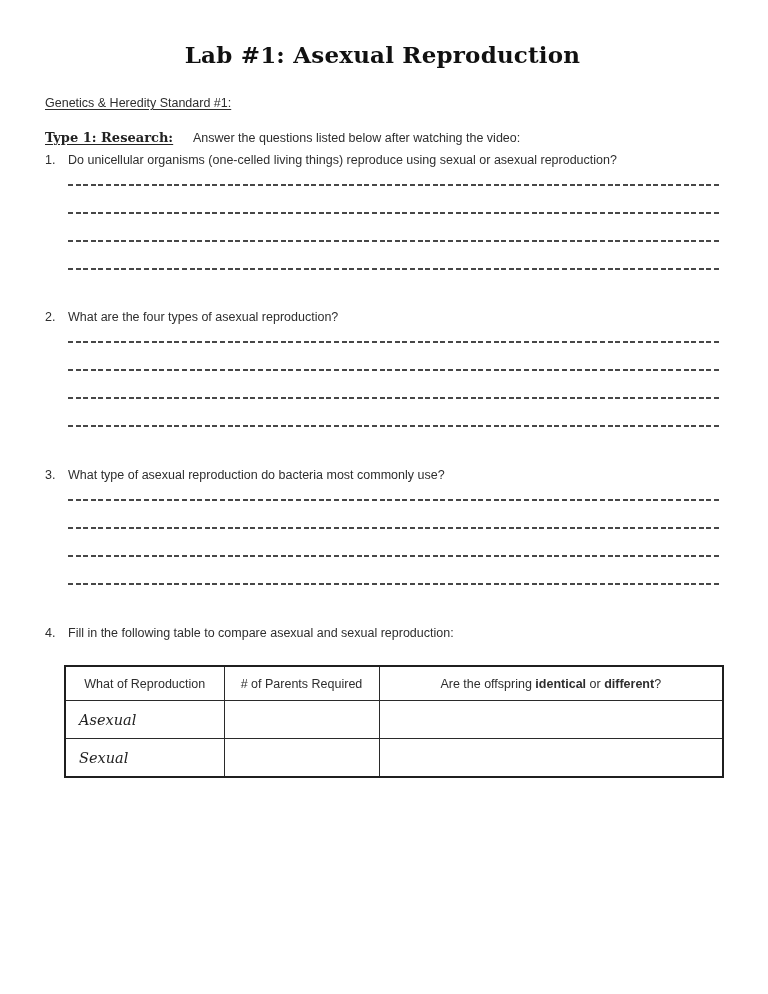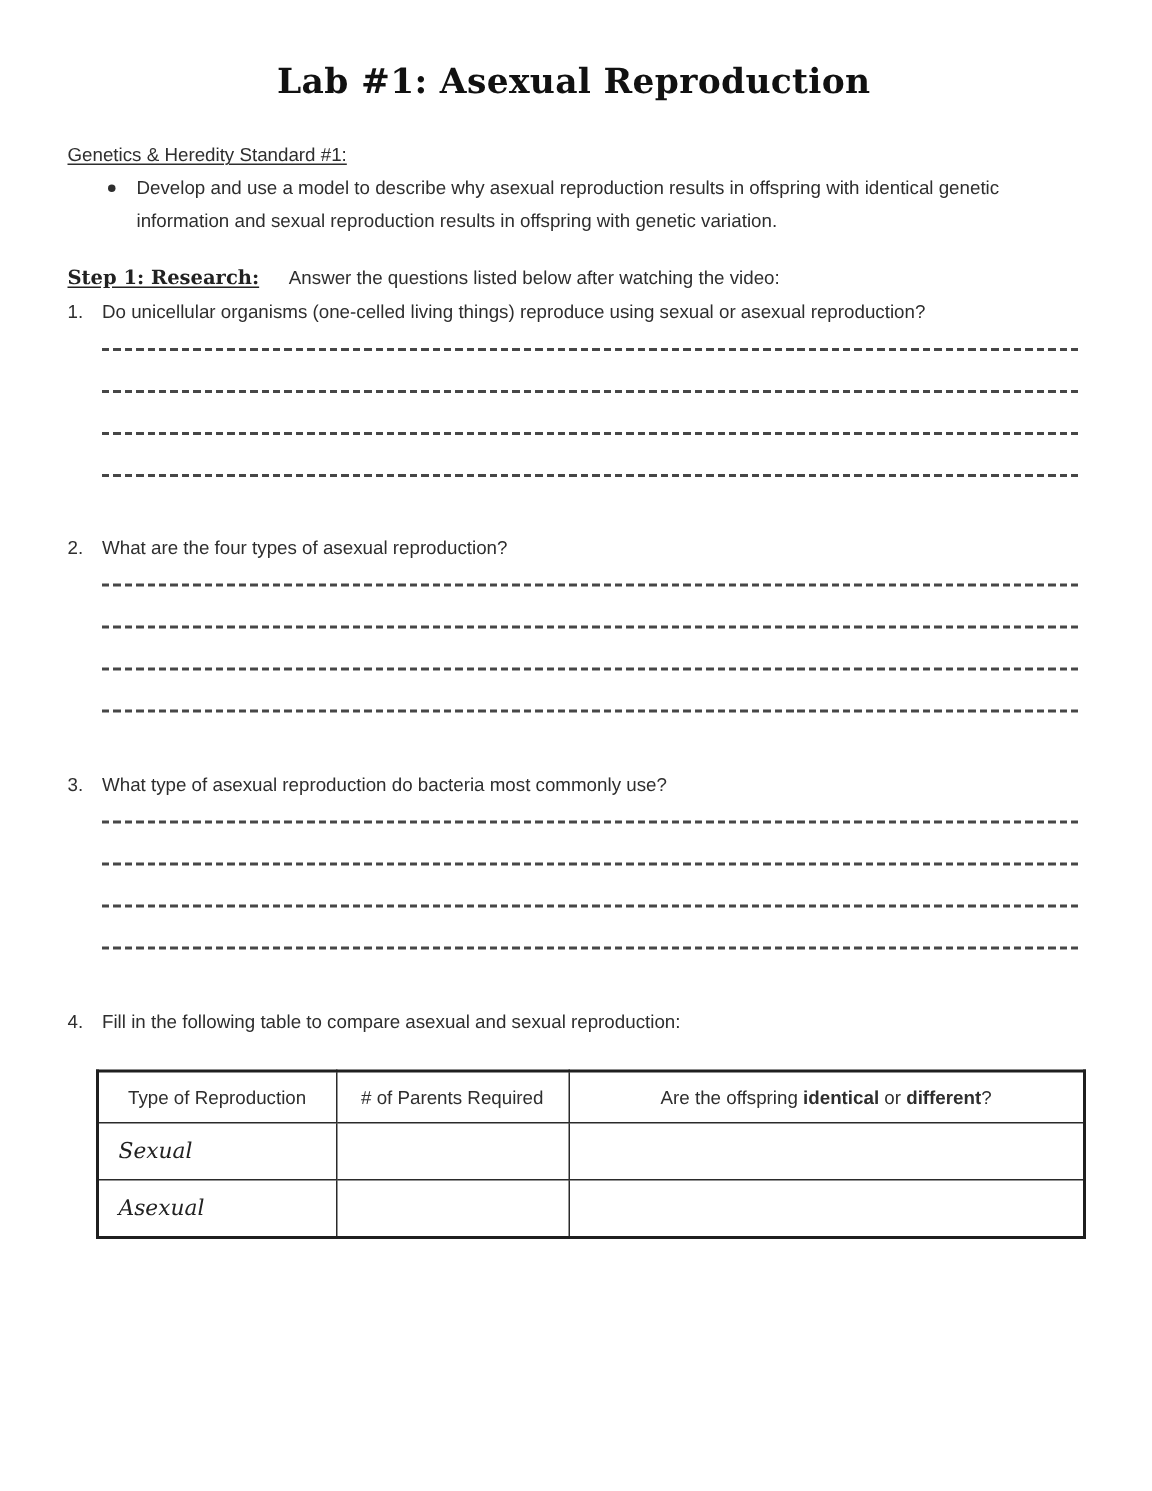--- a/index.html
+++ b/index.html
@@ -102,27 +102,23 @@
 </style>
 </head>
 <body>
 
 <div class="page">
 
   <h1 class="title">Lab #1: Asexual Reproduction</h1>
 
   <div class="standard-heading">Genetics &amp; Heredity Standard #1:</div>
 
-  <div class="bullet-row">
-    <span class="bullet-dot"></span>
-    <span class="bullet-text">Develop and use a model to describe why asexual reproduction results in offspring with identical genetic information and sexual reproduction results in offspring with genetic variation.</span>
-  </div>
 
   <div class="step1-line">
-    <span class="step1-label">Step 1: Research:</span><span class="step1-instructions"> Answer the questions listed below after watching the video:</span>
+    <span class="step1-label">Type 1: Research:</span><span class="step1-instructions"> Answer the questions listed below after watching the video:</span>
   </div>
 
   <div class="q q1">
     <span class="qnum">1.</span>
     <span class="qtext">Do unicellular organisms (one-celled living things) reproduce using sexual or asexual reproduction?</span>
   </div>
   <div class="answers">
       <div class="ansline"></div>
       <div class="ansline"></div>
       <div class="ansline"></div>
@@ -158,33 +154,33 @@
 
   <div class="table-wrap">
     <table class="cmp">
       <colgroup>
           <col class="c1">
           <col class="c2">
           <col class="c3">
         </colgroup>
       <thead>
         <tr>
-          <th>Type of Reproduction</th>
+          <th>What of Reproduction</th>
           <th># of Parents Required</th>
           <th><span>Are the offspring </span><b>identical</b><span> or </span><b>different</b><span>?</span></th>
         </tr>
       </thead>
       <tbody>
         <tr>
-          <td class="hand">Sexual</td>
+          <td class="hand">Asexual</td>
           <td></td>
           <td></td>
         </tr>
         <tr>
-          <td class="hand">Asexual</td>
+          <td class="hand">Sexual</td>
           <td></td>
           <td></td>
         </tr>
       </tbody>
     </table>
   </div>
 
 </div>
 
 </body></html>

